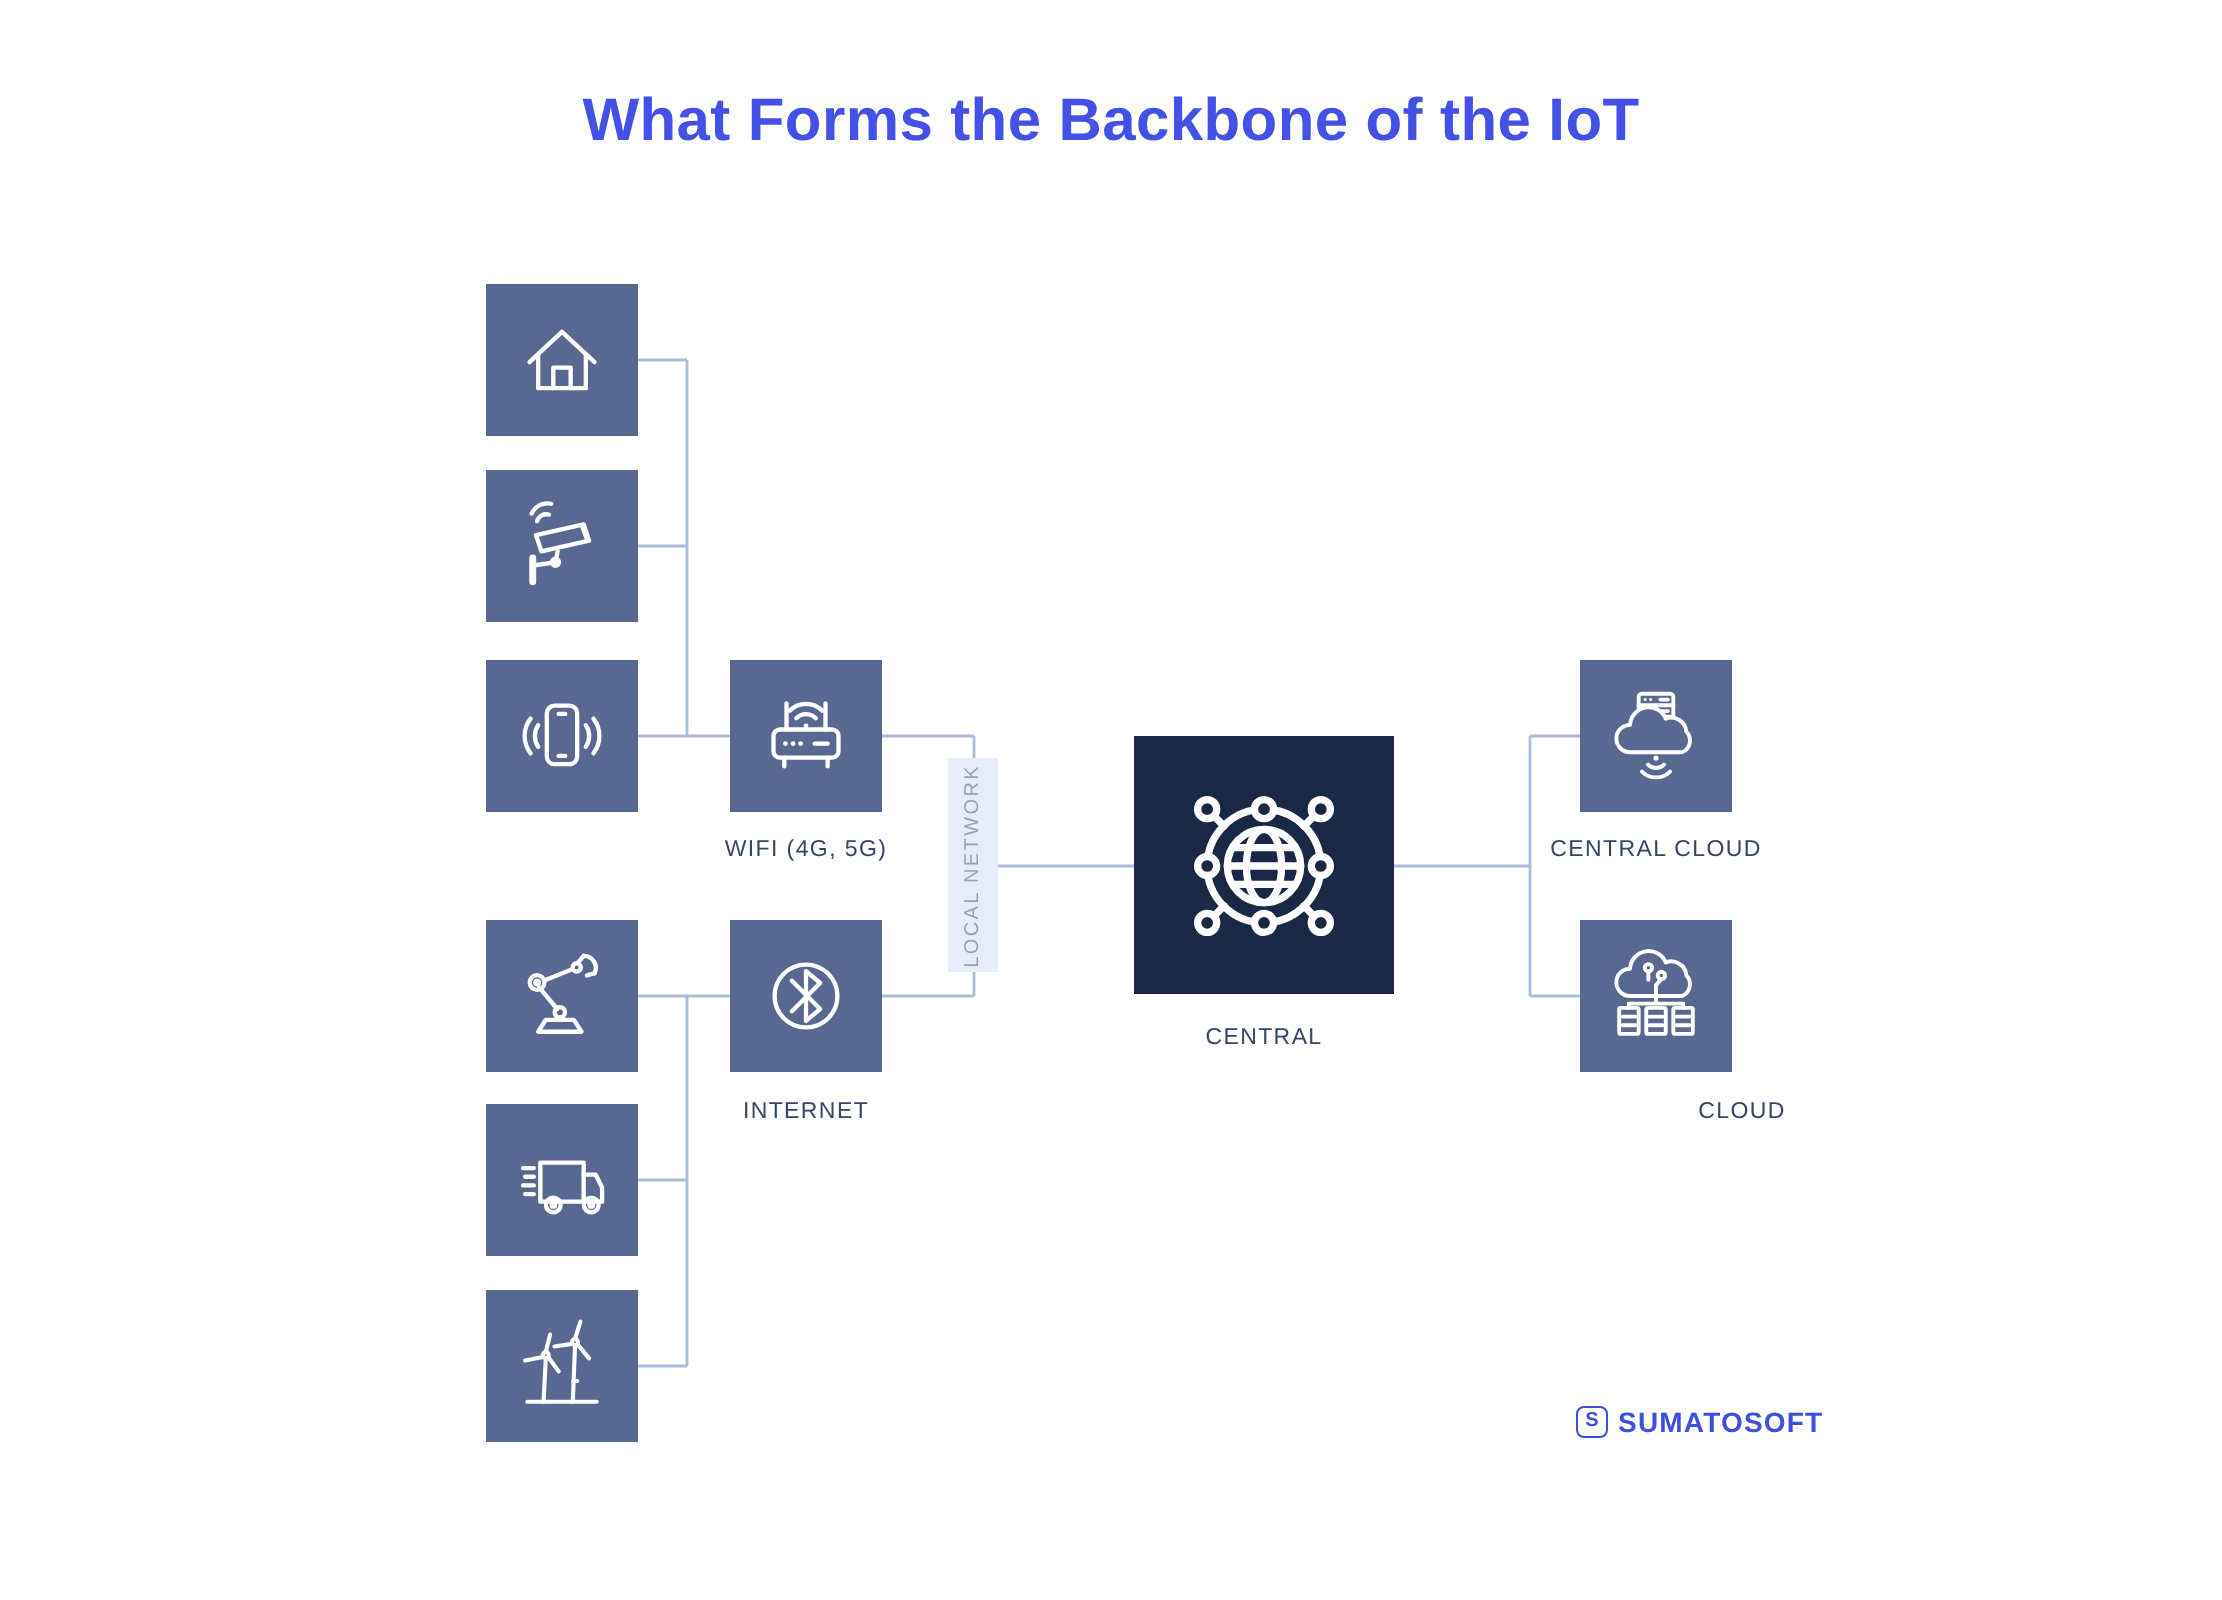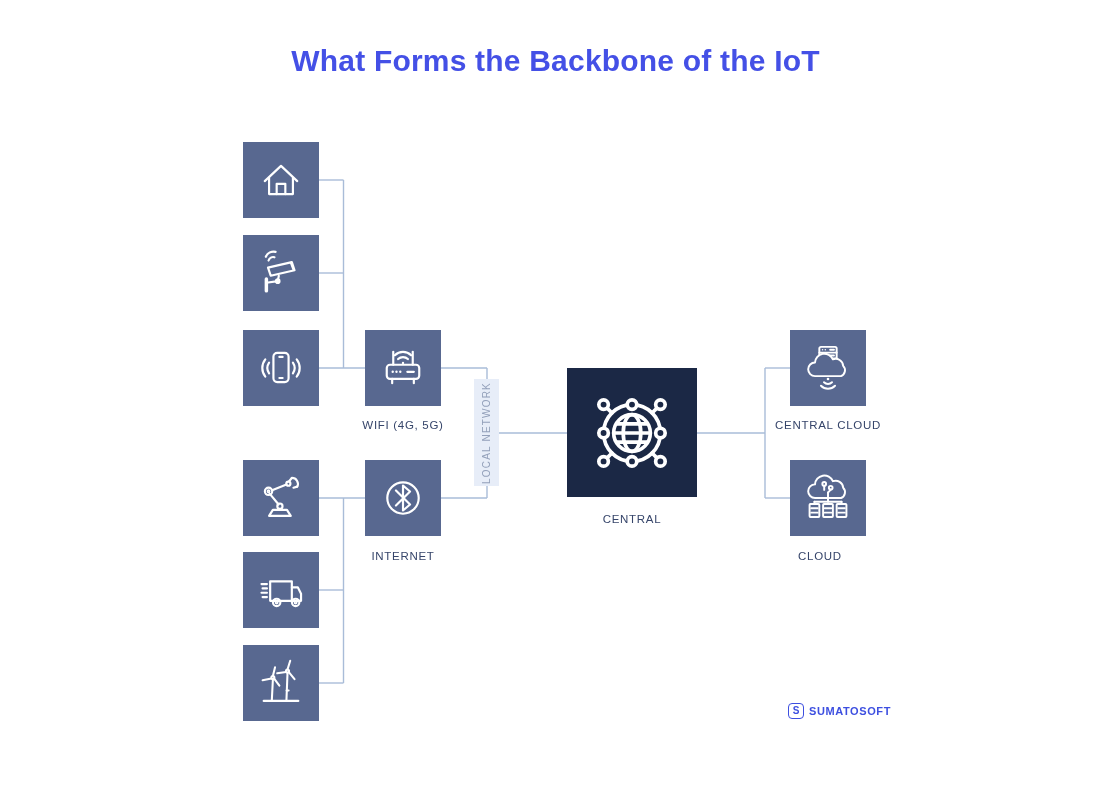--- a/index.html
+++ b/index.html
@@ -36,21 +36,21 @@
     font-size:10px;letter-spacing:1.2px;color:#93a0ba;font-weight:500;white-space:nowrap;
   }
   .logo{
     position:absolute;left:788px;top:703px;display:flex;align-items:center;gap:5px;
   }
   .logo-mark{
     width:14px;height:14px;border:1.6px solid #3d4fe0;border-radius:4px;
     color:#3d4fe0;font-size:10px;font-weight:800;line-height:13px;text-align:center;
   }
   .logo-text{
-    color:#3d4fe0;font-size:11px;font-weight:800;letter-spacing:0.6px;
+    color:#3d4fe0;font-size:14px;font-weight:800;letter-spacing:0.6px;
   }
 </style>
 </head>
 <body>
 
 <div class="canvas">
 
   <div class="title">What Forms the Backbone of the IoT</div>
 
   <svg class="lines">
@@ -240,20 +240,20 @@
       <path d="M8.5 33.5 H14.5"></path>
       <path d="M8.5 37.5 H14.5"></path>
       <rect x="19.5" y="29.5" width="9" height="12" rx="0.8"></rect>
       <path d="M21 33.5 H27"></path>
       <path d="M21 37.5 H27"></path>
       <rect x="32" y="29.5" width="9" height="12" rx="0.8"></rect>
       <path d="M33.5 33.5 H39.5"></path>
       <path d="M33.5 37.5 H39.5"></path>
     </svg>
   </div>
-  <div class="lbl" style="left:745px;top:550px">CLOUD</div>
+  <div class="lbl" style="left:796px;top:550px">CLOUD</div>
 
   <div class="logo">
     <div class="logo-mark">S</div>
     <div class="logo-text">SUMATOSOFT</div>
   </div>
 
 </div>
 
 </body></html>

